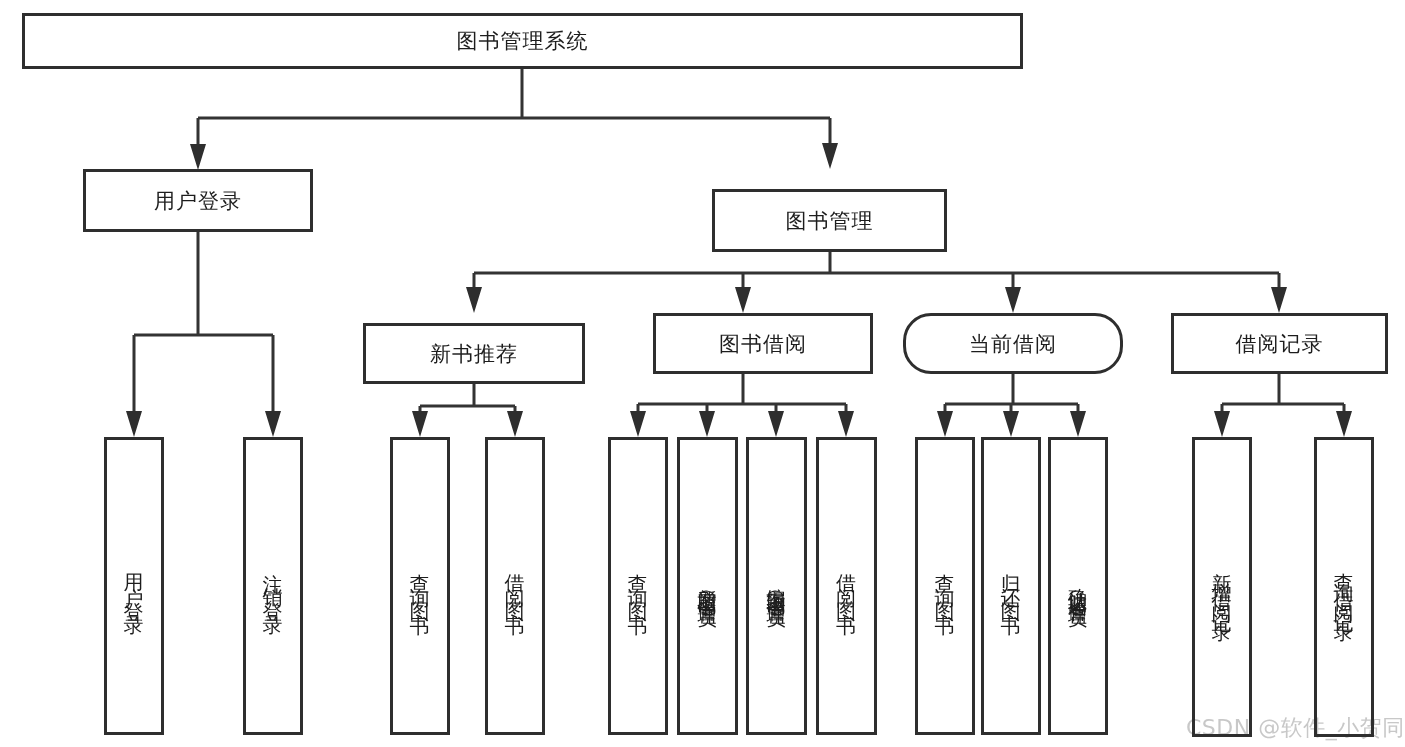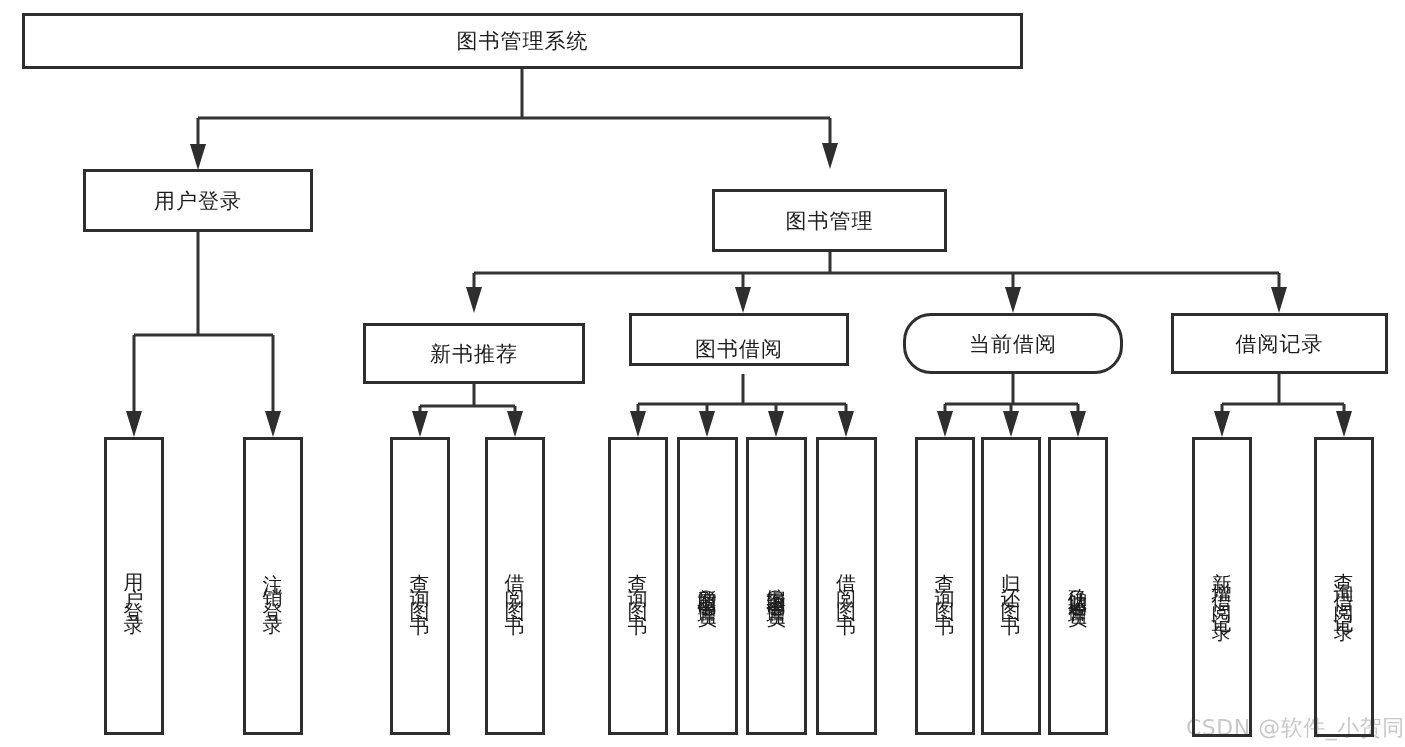--- a/index.html
+++ b/index.html
@@ -59,21 +59,21 @@
   <div class="box" style="left:83px;top:169px;width:230px;height:63px;">
     <span class="hlabel">用户登录</span>
   </div>
   <div class="box" style="left:712px;top:169px;width:235px;height:63px;margin-top:20px;">
     <span class="hlabel">图书管理</span>
   </div>
 
   <div class="box" style="left:363px;top:323px;width:222px;height:61px;">
     <span class="hlabel">新书推荐</span>
   </div>
-  <div class="box" style="left:629px;top:313px;width:220px;height:53px;align-items:flex-end;">
+  <div class="box" style="left:653px;top:313px;width:220px;height:61px;">
     <span class="hlabel">图书借阅</span>
   </div>
   <div class="box" style="left:903px;top:313px;width:220px;height:61px;border-radius:28px;">
     <span class="hlabel">当前借阅</span>
   </div>
   <div class="box" style="left:1171px;top:313px;width:217px;height:61px;align-items:center;">
     <span class="hlabel">借阅记录</span>
   </div>
 
   <div class="box" style="left:104px;top:437px;width:60px;height:298px;">

